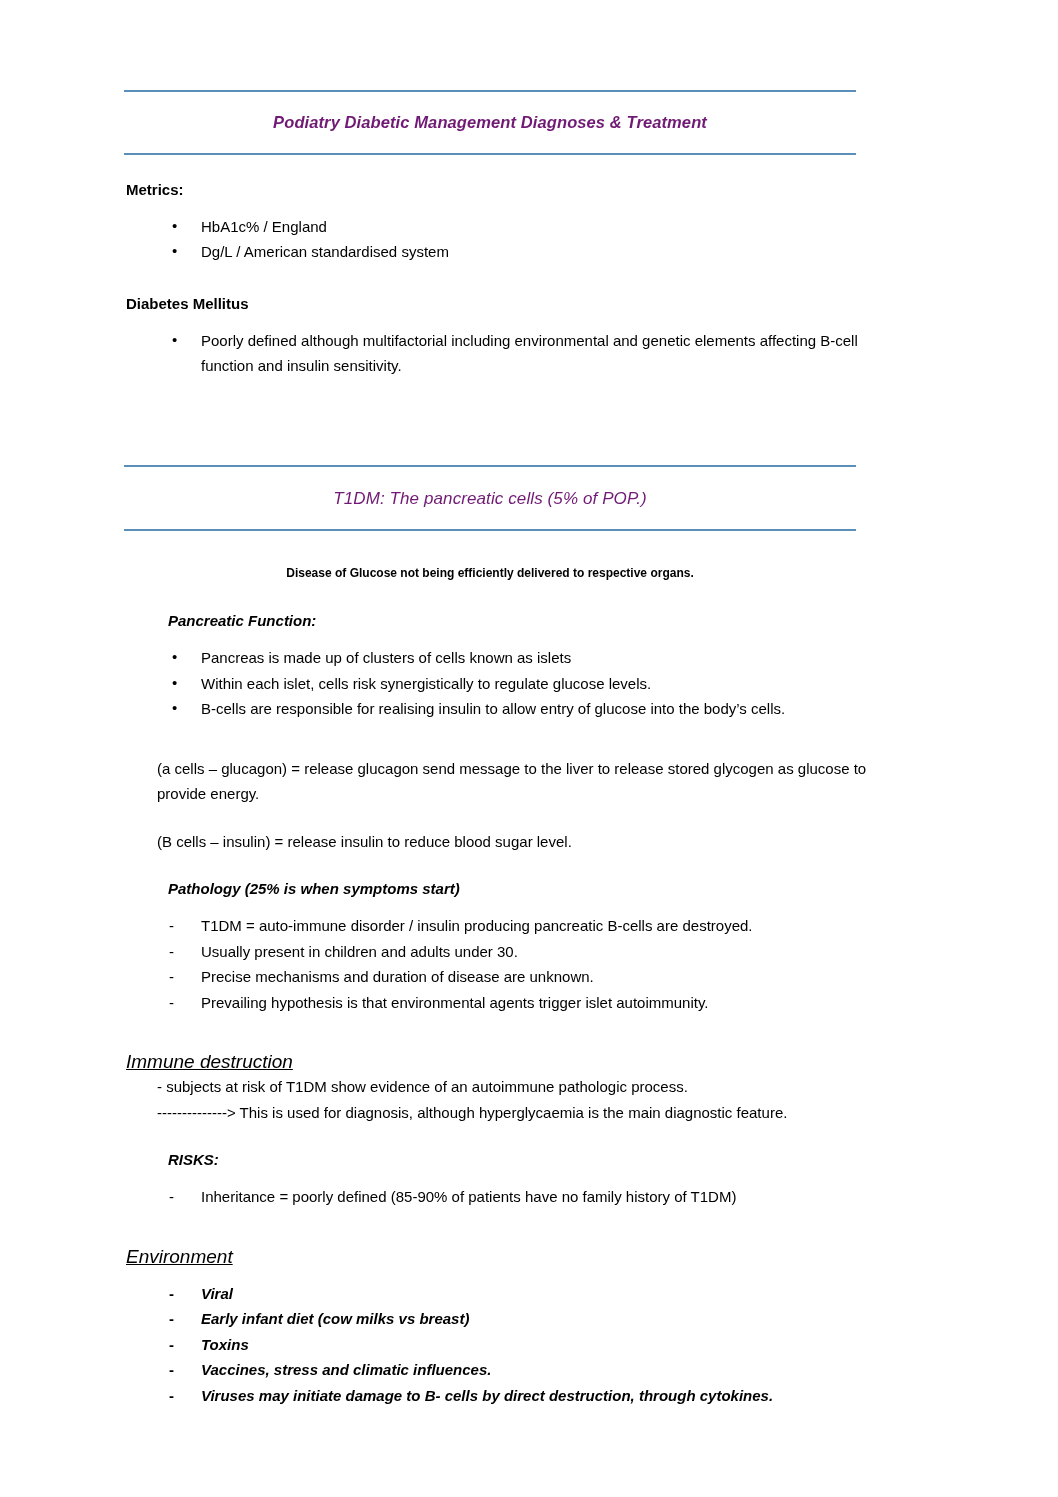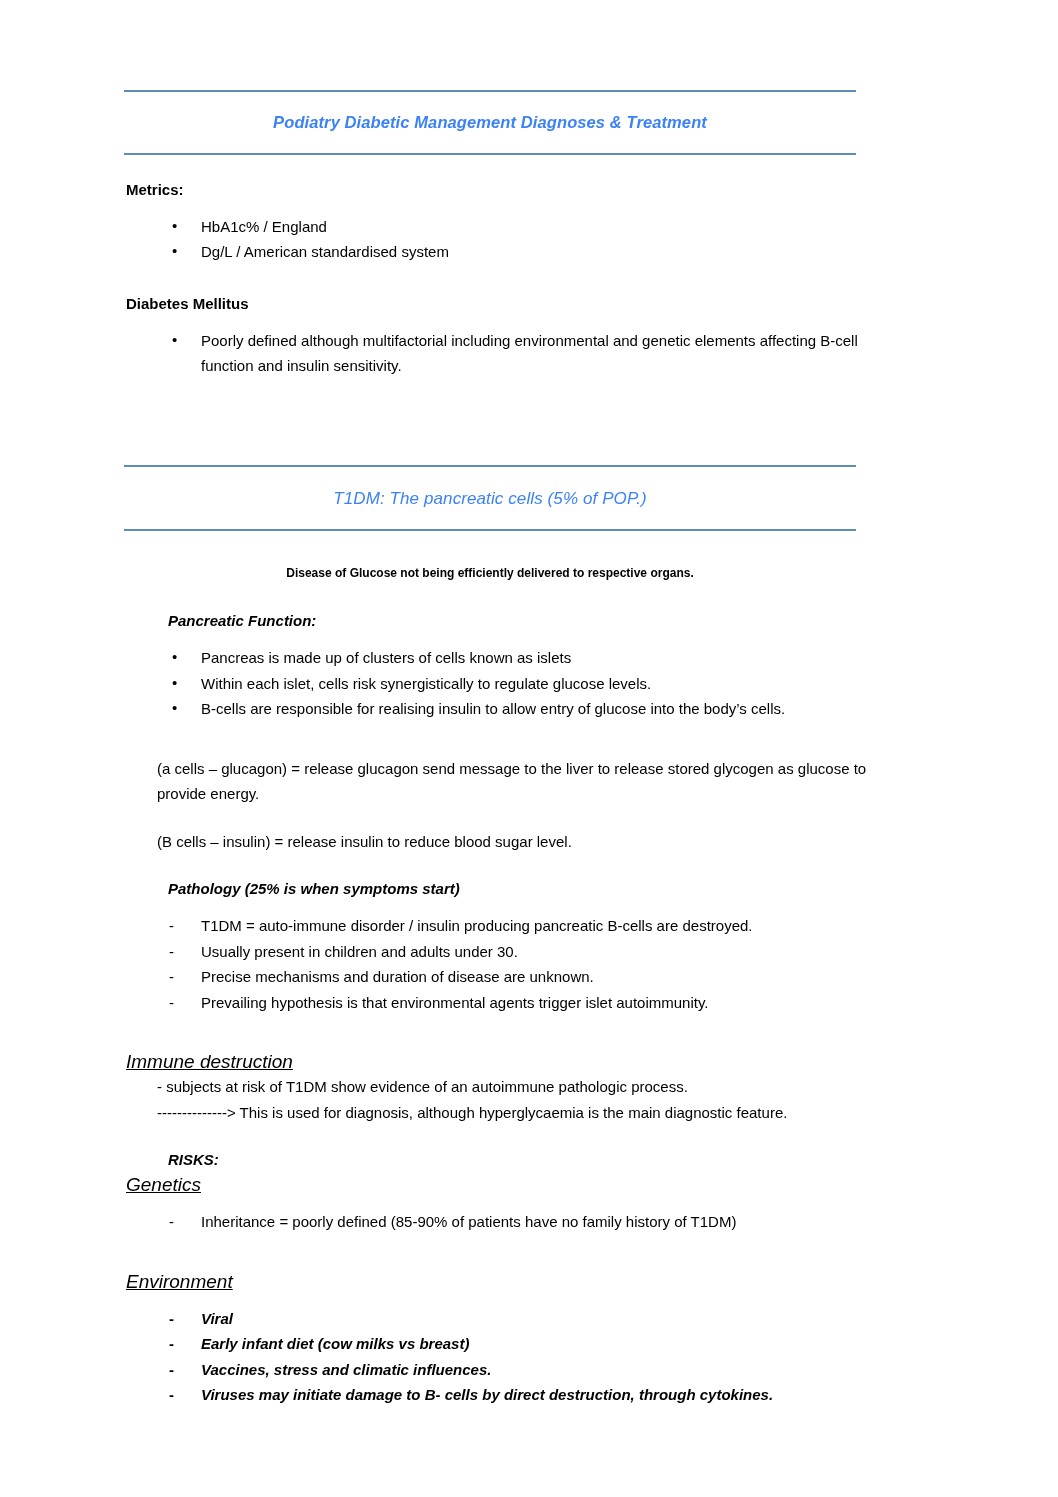--- a/index.html
+++ b/index.html
@@ -36,21 +36,21 @@
     width: 732px;
     margin-left: -2px;
   }
   .heading-rule {
     height: 0;
     border-top: 2px solid #5B8FB9;
     width: 732px;
   }
   .heading-title {
     text-align: center;
-    color: #3b82f6;
+    color: #701a75;
     font-weight: bold;
     font-style: italic;
     font-size: 16.5px;
     letter-spacing: 0.1px;
     padding: 21px 0 20px 0;
     line-height: 1.2;
   }
   .heading-title.second {
     font-weight: normal;
     font-size: 17px;
@@ -199,29 +199,29 @@
 
     <div class="gap-md"></div>
 
     <div class="sec-head-i">Immune destruction</div>
     <div class="para">- subjects at risk of T1DM show evidence of an autoimmune pathologic process.</div>
     <div class="para">--------------&gt; This is used for diagnosis, although hyperglycaemia is the main diagnostic feature.</div>
 
     <div class="gap-md"></div>
 
     <div class="sec-head-bi">RISKS:</div>
-    <div class="sec-head-i">Genetics</div>
     <ul class="dashes">
       <li>Inheritance = poorly defined (85-90% of patients have no family history of T1DM)</li>
     </ul>
 
     <div class="gap-md"></div>
 
     <div class="sec-head-i">Environment</div>
     <ul class="dashes italic">
       <li>Viral</li>
       <li>Early infant diet (cow milks vs breast)</li>
+      <li>Toxins</li>
       <li>Vaccines, stress and climatic influences.</li>
       <li>Viruses may initiate damage to B- cells by direct destruction, through cytokines.</li>
     </ul>
 
   </div>
 </div>
 
 </body></html>

